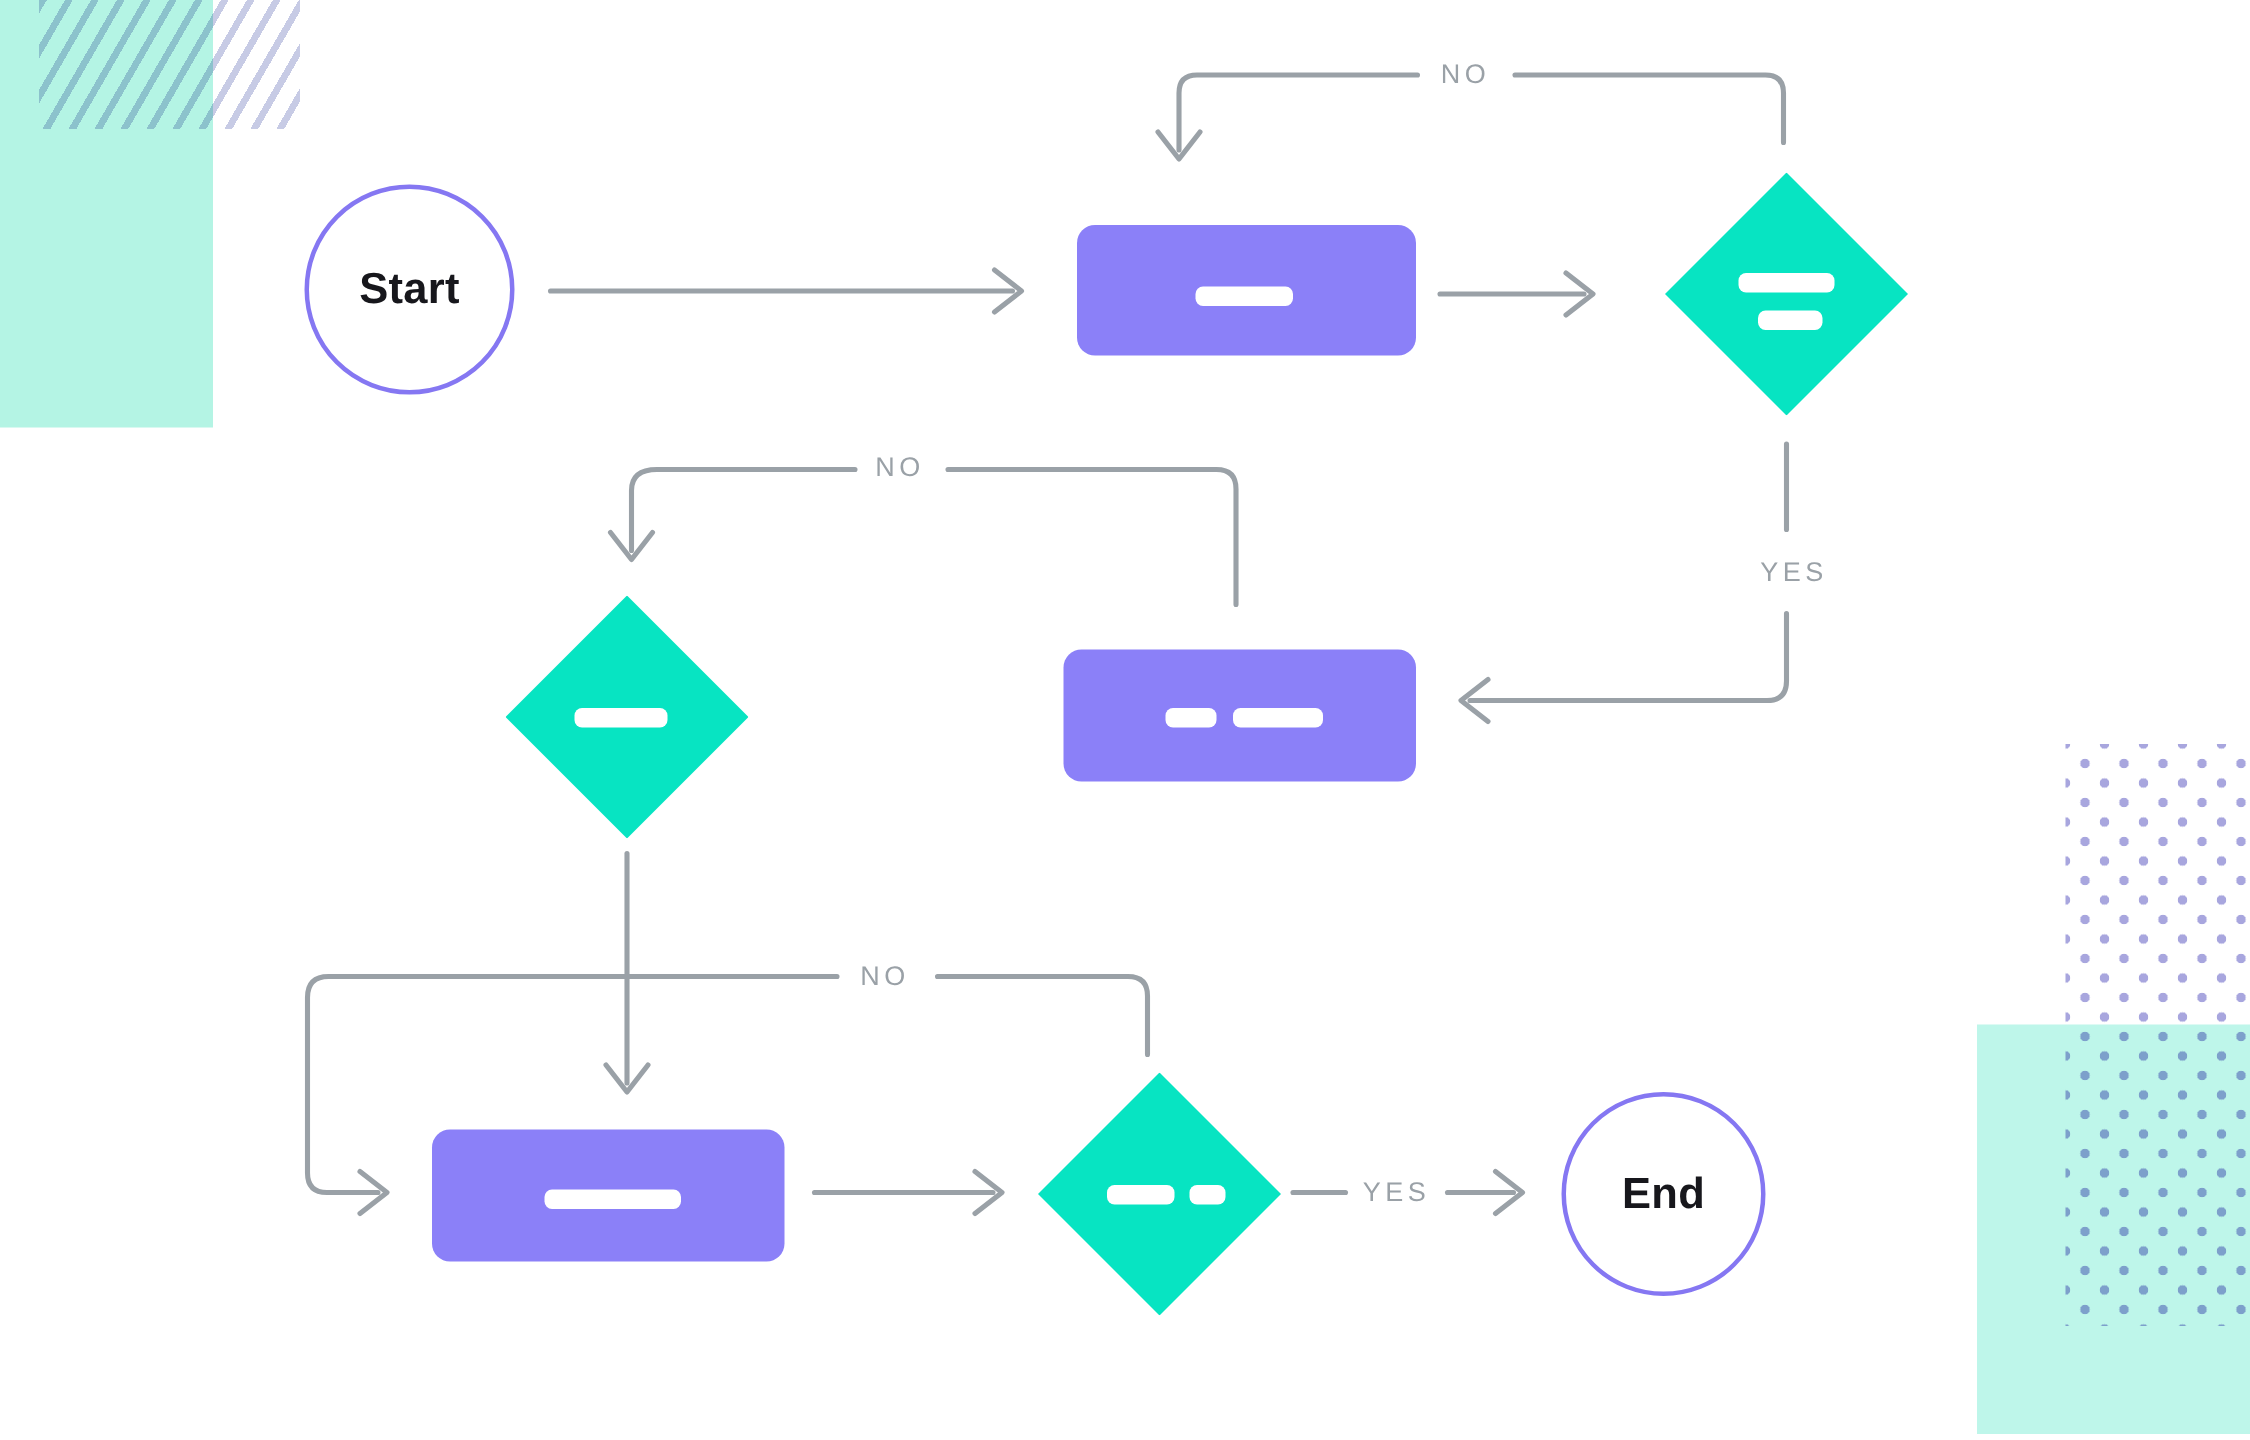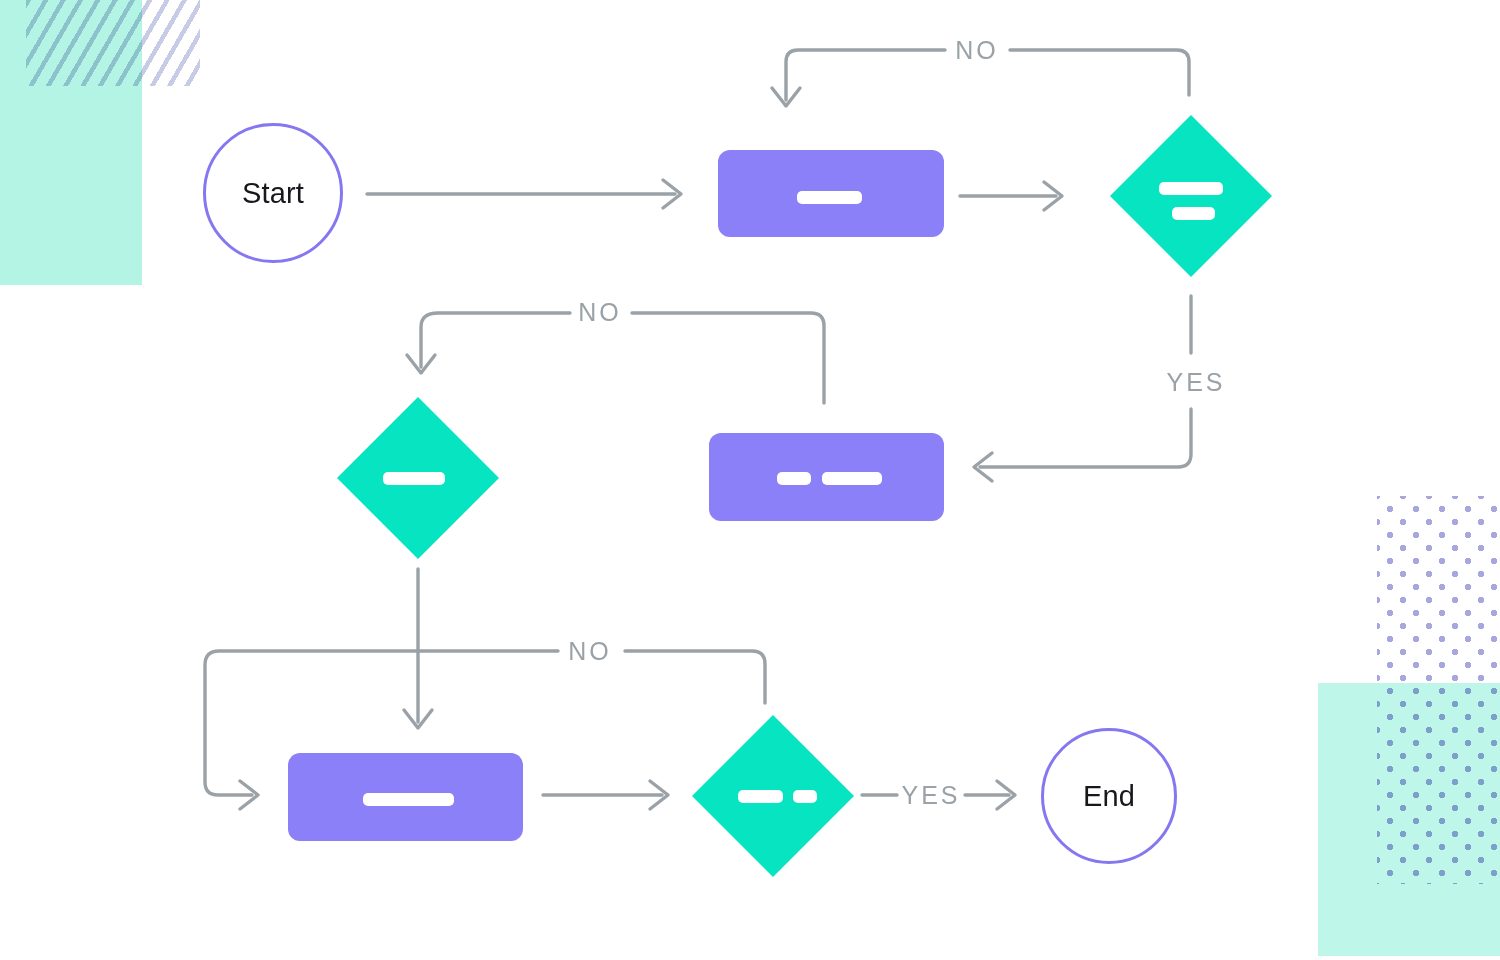--- a/index.html
+++ b/index.html
@@ -44,40 +44,40 @@
   
   .node{position:absolute;box-sizing:border-box;}
   .node-circle{
     border-radius:50%;
     border:3.5px solid var(--c-node-border);
     background:#ffffff;
     display:flex;align-items:center;justify-content:center;
   }
   .node-circle .node-label{
     color:var(--c-node-text);
-    font-size:29px;font-weight:400;letter-spacing:.2px;
+    font-size:29px;font-weight:700;letter-spacing:.2px;
   }
   .node-rect{
     background:var(--c-process);
     border-radius:12px;
   }
   .node-diamond{
     background:var(--c-decision);
     clip-path:polygon(50% 0,100% 50%,50% 100%,0 50%);
   }
   .shape-bar{
     position:absolute;
     background:#ffffff;
     border-radius:5px;
   }
   .edge-label{
     position:absolute;
     transform:translate(-50%,-50%);
     color:var(--c-label);
-    font-size:25px;font-weight:500;letter-spacing:3px;
+    font-size:18px;font-weight:500;letter-spacing:3px;
     white-space:nowrap;
   }
 </style>
 </head>
 <body>
 
 <div class="canvas">
   <div class="decor teal-block-topleft"></div>
   <div class="decor stripe-block"></div>
   <div class="decor teal-block-bottomright"></div>

